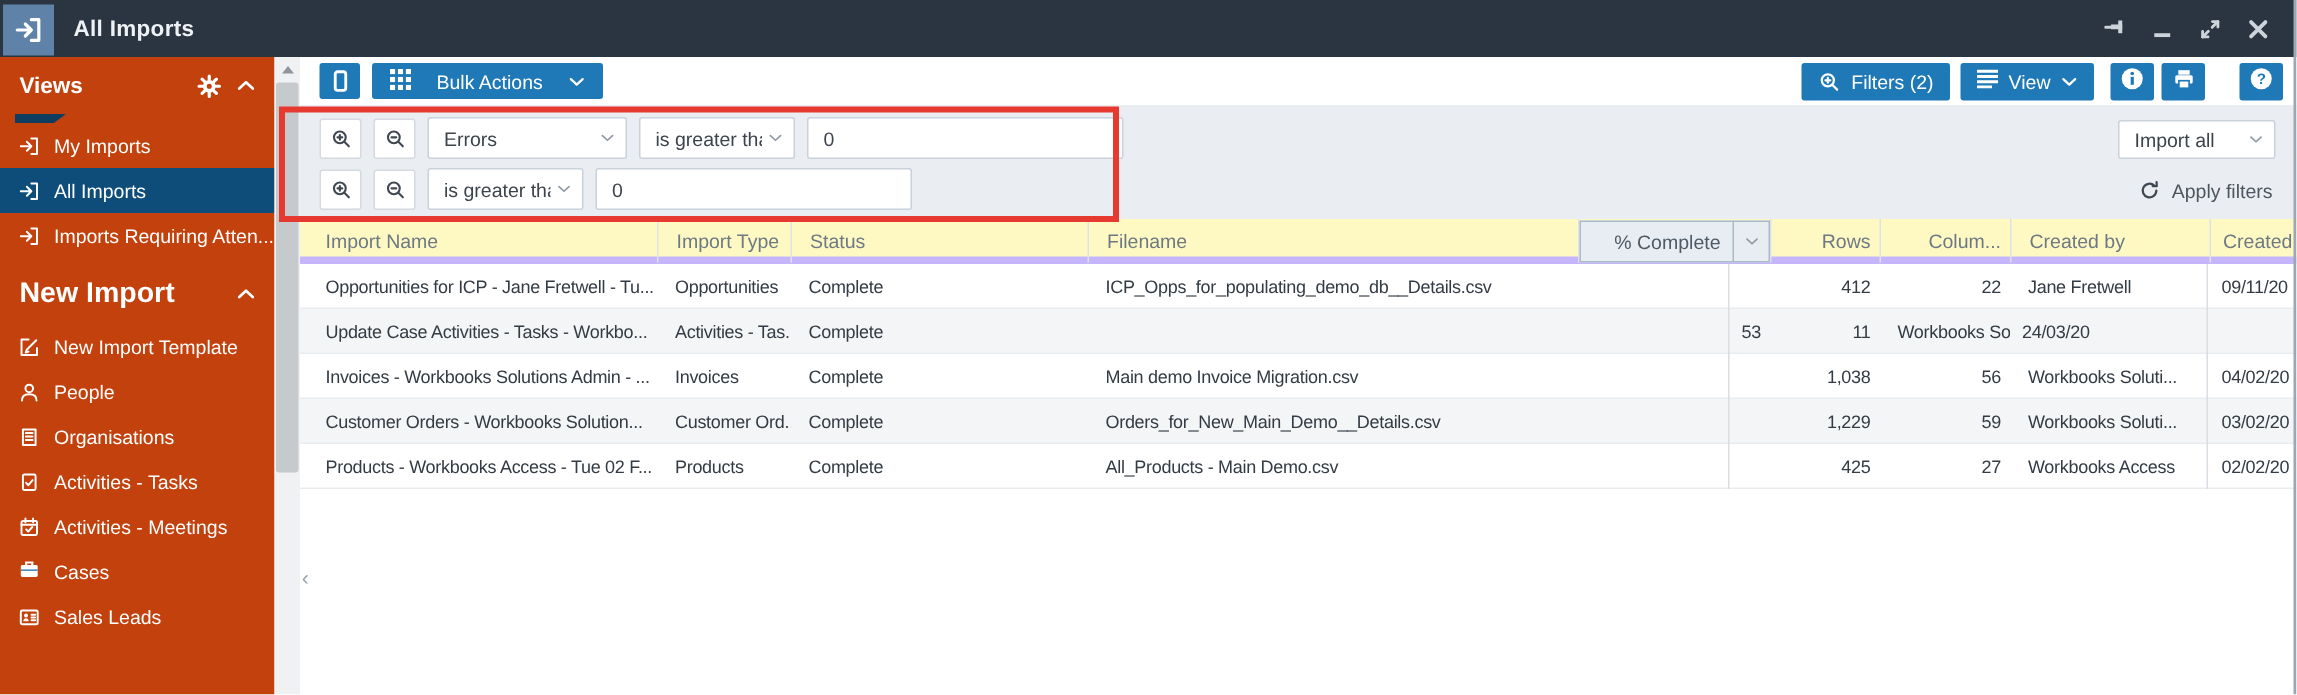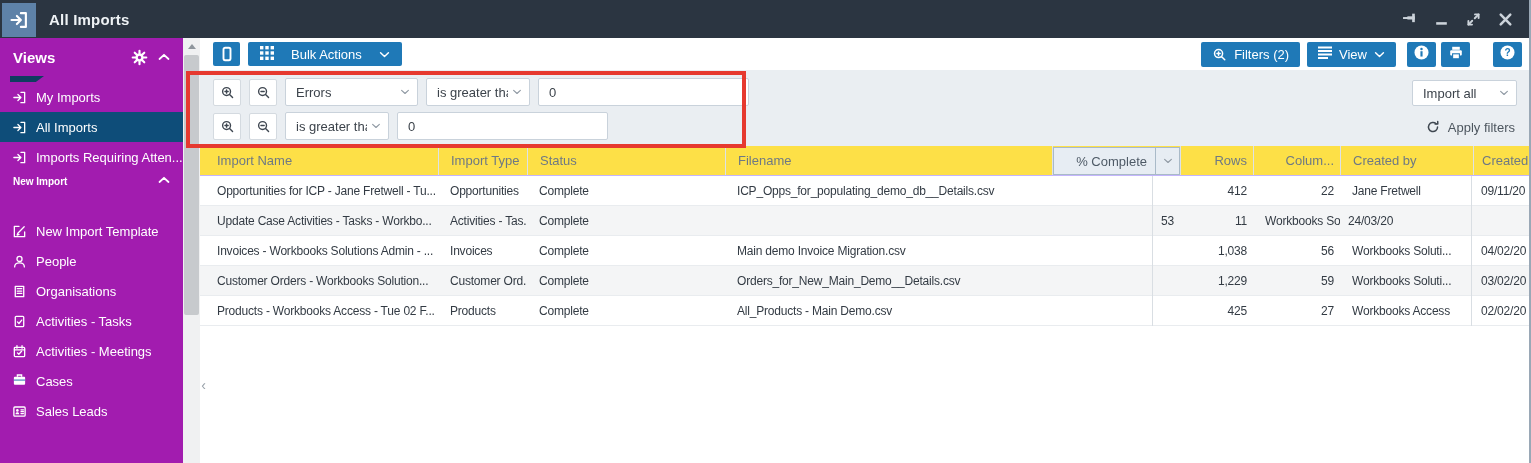--- a/index.html
+++ b/index.html
@@ -7,27 +7,27 @@
 body{position:relative;font-family:"Liberation Sans",sans-serif;background:#fff;overflow:hidden}
 
 
 .titlebar{position:absolute;top:0;left:0;right:0;height:38px;background:#2b3541;display:flex;align-items:center}
 .app-tile{width:34px;height:34px;margin:2px 0 0 2px;background:#5e82a8;display:flex;align-items:center;justify-content:center;flex:0 0 auto}
 .title{color:#eef2f5;font-size:15px;font-weight:700;margin-left:13px;letter-spacing:.2px}
 .win-controls{margin-left:auto;display:flex;align-items:center;gap:14px;padding-right:17px}
 .win-controls .wbtn{width:18px;height:18px;display:flex;align-items:center;justify-content:center;cursor:pointer}
 
 
-.sidebar{position:absolute;top:38px;left:0;width:183px;bottom:0;background:#a21caf;color:#fff;overflow:hidden}
+.sidebar{position:absolute;top:38px;left:0;width:183px;bottom:0;background:#c2410c;color:#fff;overflow:hidden}
 .views-header{height:38px;display:flex;align-items:center;padding:0 13px;gap:10px}
 .views-header .lbl{font-size:15px;font-weight:700;flex:1}
 .tab-notch{height:6px;width:34px;margin-left:10px;background:#0e3d60;clip-path:polygon(0 0,100% 0,76% 100%,0 100%)}
 .side-item{height:30px;display:flex;align-items:center;gap:9px;padding-left:12px;font-size:13px;white-space:nowrap;overflow:hidden;cursor:pointer}
 .side-item.selected{background:#0e4d79}
-.section-header{height:40px;margin-top:4px;display:flex;align-items:flex-start;padding:0 13px;font-size:10px;font-weight:700}
+.section-header{height:40px;margin-top:4px;display:flex;align-items:center;padding:0 13px;font-size:19px;font-weight:700}
 .section-header .lbl{flex:1}
 
 
 .side-scroll{position:absolute;top:38px;left:183px;width:17px;bottom:0;background:#f0f1f2}
 .scroll-up{height:17px;display:flex;align-items:center;justify-content:center;cursor:pointer}
 .scroll-up .tri{width:0;height:0;border:4px solid transparent;border-bottom:5px solid #8f969d;margin-bottom:4px}
 .scroll-thumb{position:absolute;top:17px;left:1px;width:15px;height:260px;background:#c7cacd;border-radius:2px;cursor:pointer}
 .collapse-handle{position:absolute;left:198px;top:372px;width:11px;height:26px;color:#98a1a9;font-size:14px;display:flex;align-items:center;justify-content:center;cursor:pointer;z-index:6}
 .collapse-handle::after{content:"‹"}
 
@@ -55,21 +55,21 @@
 .value-input{width:211px;height:28px;border:1px solid #c9d2db;border-radius:2px;font-size:13px;color:#3c434b;padding:0 10px;font-family:inherit;background:#fff}
 .match-select{position:absolute;right:14px;top:10px;width:105px;height:26px}
 .apply-btn{position:absolute;right:12px;top:44px;height:26px;display:flex;align-items:center;gap:8px;font-size:13px;color:#4d565f;cursor:pointer;padding:0 4px}
 
 
 .annotation{position:absolute;left:186px;top:71px;width:560px;height:77px;border:4px solid #e6392f;z-index:20;pointer-events:none}
 
 
 .grid{position:absolute;left:0;right:0;top:108px}
 .cols{display:grid;grid-template-columns:238px 89px 198px 327px 128px 73px 87px 133px 1fr}
-.grid-header{height:30px;background:#fde047;border-bottom:1px solid #c4b5fd;color:#6e7984;font-size:13px}
+.grid-header{height:30px;background:#fef9c3;border-bottom:5px solid #c4b5fd;color:#6e7984;font-size:13px}
 .gh-cell{display:flex;align-items:center;padding-left:12px;border-left:1px solid #dde2e7;white-space:nowrap;overflow:hidden;cursor:pointer}
 .gh-cell.first{border-left:none;padding-left:17px}
 .gh-cell.r{justify-content:flex-end;padding-right:6px;padding-left:0}
 .gh-cell.at{padding-left:8px}
 .gh-pct{padding:0;border-left:1px solid #dde2e7;cursor:pointer}
 .pct-box{width:100%;height:28px;margin-top:1px;background:#e7edf3;border:1px solid #a9bac8;display:flex;align-items:center;font-size:13px;color:#4e5a66}
 .pct-box .t{flex:1;text-align:right;padding-right:8px;white-space:nowrap;overflow:hidden}
 .pct-box .trig{width:24px;height:100%;border-left:1px solid #a9bac8;display:flex;align-items:center;justify-content:center;cursor:pointer}
 .grid-row{height:30px;font-size:12px;color:#333b44;border-bottom:1px solid #e9ecef;background:#fff;letter-spacing:-0.2px;cursor:pointer}
 .grid-row.alt{background:#f4f5f6}

